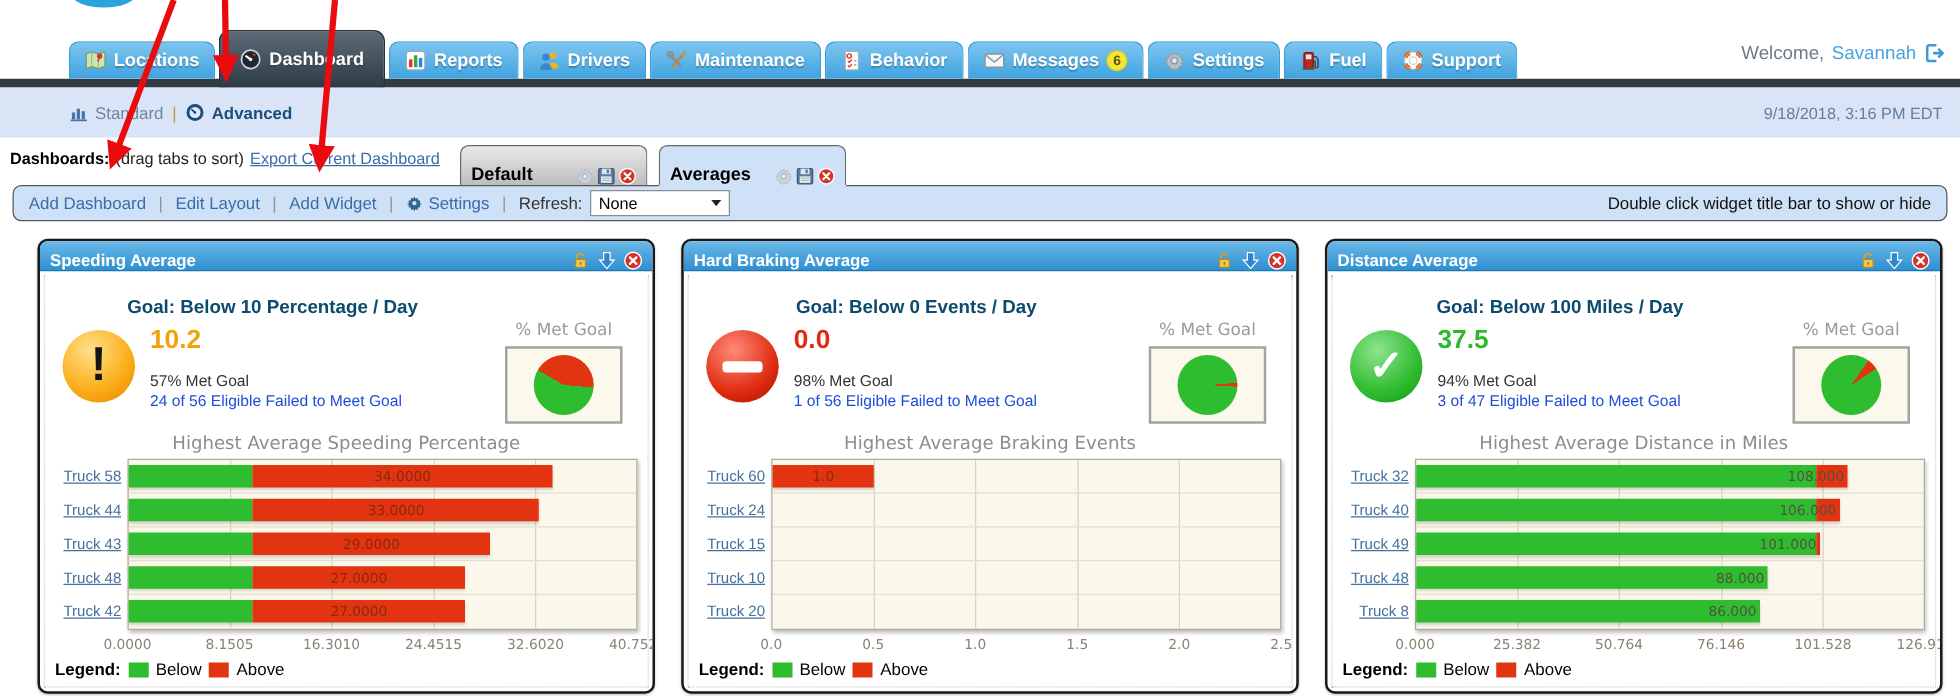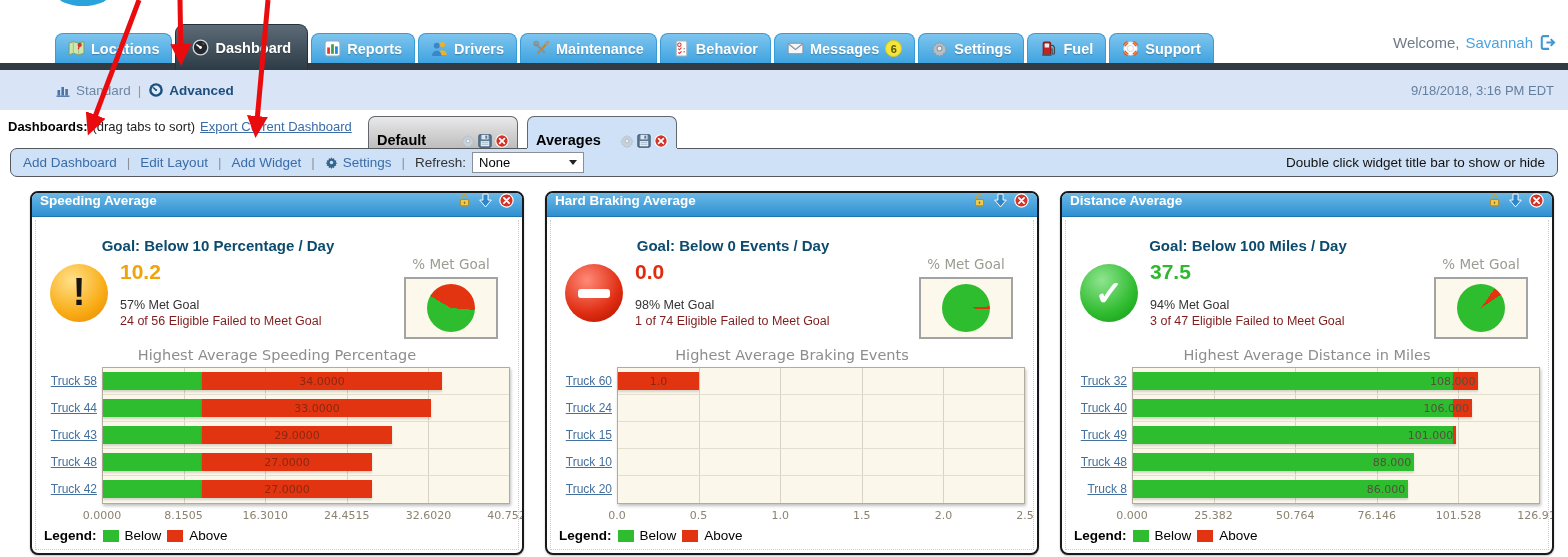--- a/index.html
+++ b/index.html
@@ -50,38 +50,38 @@
 .tlink svg{width:13px;height:13px}
 .tsep{color:#8d9298;margin:0 10px}
 .rlabel{color:#333;margin-right:6px}
 .selectbox{width:112px;height:21px;background:#fff;border:1px solid #8a8f95;display:flex;align-items:center;padding:0 6px;font-size:13px;cursor:pointer}
 .sval{flex:1}
 .selarrow{width:0;height:0;border-left:4px solid transparent;border-right:4px solid transparent;border-top:5px solid #222}
 .toolhint{margin-left:auto;color:#111}
 
 .widgets{display:flex;gap:21px;padding:14px 14px 0 30px}
 .widget{flex:1;border:2px solid #17191c;border-radius:8px;background:#fff;overflow:hidden;box-shadow:0 1px 2px rgba(0,0,0,.25)}
-.wtitle{height:24px;background:linear-gradient(#6ab8e7,#2f90d1);border-bottom:1px solid #1f76b0;display:flex;align-items:flex-start;padding:0 8px;color:#fff;font-weight:bold;font-size:13.5px;cursor:pointer}
+.wtitle{height:24px;background:linear-gradient(#6ab8e7,#2f90d1);border-bottom:1px solid #1f76b0;display:flex;align-items:flex-end;padding:0 8px;color:#fff;font-weight:bold;font-size:13.5px;cursor:pointer}
 .wicons{margin-left:auto;display:flex;align-items:center;gap:6px}
 .wi{width:15px;height:15px;cursor:pointer;display:inline-flex}
 .wi svg{width:15px;height:15px;display:block}
 .wbody{margin:3px;border:1px dotted #ccc;border-top:none;padding:2px 8px 6px}
 .goal{text-align:center;padding-right:118px;font-weight:bold;font-size:15px;margin-top:15px;color:#0c4a6e}
 .inforow{display:flex;margin-top:0}
 .statusball{width:58px;height:58px;border-radius:50%;margin:10px 12px 0 6px;display:flex;align-items:center;justify-content:center;flex:none}
 .statusball.warning{background:radial-gradient(circle at 38% 28%,#ffe18a,#f9ac16 60%,#e88a00 95%)}
 .statusball.warning .glyph{color:#141414;font-size:38px;font-weight:bold;line-height:1;margin-top:-3px}
 .statusball.no-entry{background:radial-gradient(circle at 38% 28%,#ff8a78,#df2d12 60%,#b01200 95%)}
 .noentry-bar{width:32px;height:9px;background:#fff;border-radius:3px}
 .statusball.check{background:radial-gradient(circle at 38% 28%,#8fe48f,#30bc30 60%,#149a14 95%)}
 .statusball.check .glyph{color:#fff;font-size:34px;font-weight:bold;line-height:1}
 .midcol{flex:1;padding-top:6px}
 .bigval{font-size:21px;font-weight:bold}
 .mline{font-size:12.5px;color:#333;margin-top:14px}
-.fline{font-size:12.5px;color:#7f1d1d;margin-top:2px}
+.fline{font-size:12.5px;color:#1d4ed8;margin-top:2px}
 .piecol{width:118px;text-align:center;flex:none;padding-top:2px}
 .pielabel{font-family:"DejaVu Sans",sans-serif;color:#9b9b93;font-size:13.5px;margin-bottom:5px}
 .piebox{width:94px;height:62px;margin:0 auto;background:#fcf8ec;border:2px solid #a3a3a3;display:flex;align-items:center;justify-content:center}
 .pie{width:48px;height:48px;border-radius:50%}
 .charttitle{font-family:"DejaVu Sans",sans-serif;text-align:center;color:#8d8d8d;font-size:14.5px;margin:8px 0 4px}
 .chart{display:flex}
 .ylabels{width:58px;flex:none}
 .ylrow{height:27px;display:flex;align-items:center;justify-content:flex-end;padding-right:5px}
 .ylink{font-size:12px;color:#44709d;text-decoration:underline;cursor:pointer;white-space:nowrap}
 .plot{flex:1;position:relative;background:#fbf7ea;border:1px solid #b2ac9c;box-shadow:1px 2px 3px rgba(0,0,0,.25)}
@@ -498,21 +498,21 @@
       </div>
       <div class="wbody">
         <div class="goal">Goal: Below 0 Events / Day</div>
         <div class="inforow">
           <div class="statusball no-entry">
             <div class="noentry-bar"></div>
           </div>
           <div class="midcol">
             <div class="bigval" style="color: rgb(224, 43, 16);">0.0</div>
             <div class="mline">98% Met Goal</div>
-            <div class="fline">1 of 74 Eligible Failed to Meet Goal</div>
+            <div class="fline">1 of 56 Eligible Failed to Meet Goal</div>
           </div>
           <div class="piecol">
             <div class="pielabel">% Met Goal</div>
             <div class="piebox">
               <div class="pie" style="background: conic-gradient(from 86deg, rgb(226, 52, 16) 0deg, rgb(226, 52, 16) 7.2deg, rgb(46, 189, 46) 7.2deg, rgb(46, 189, 46) 360deg);"></div>
             </div>
           </div>
         </div>
         <div class="charttitle">Highest Average Braking Events</div>
         <div class="chart">

